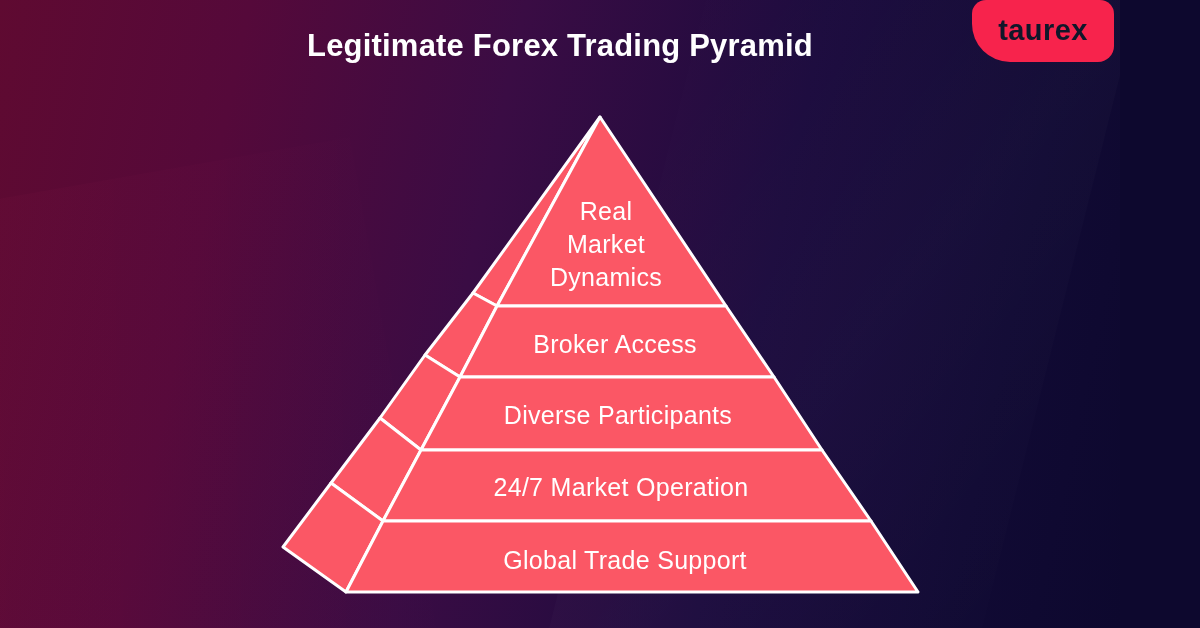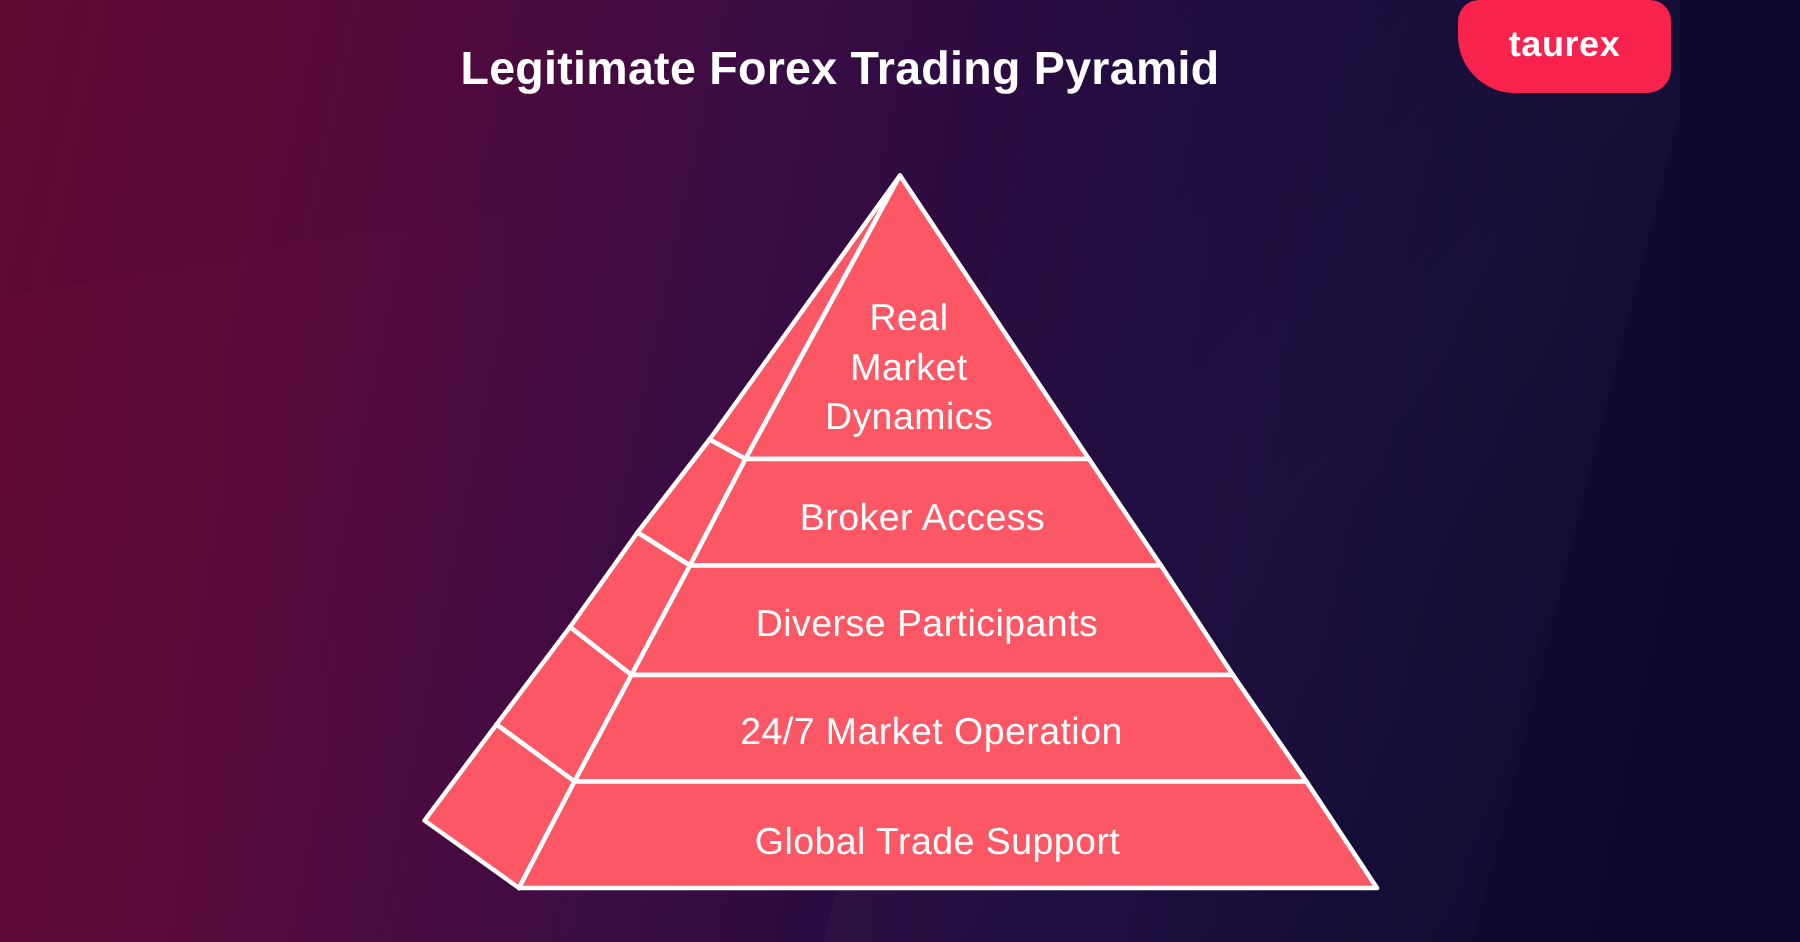--- a/index.html
+++ b/index.html
@@ -29,21 +29,21 @@
     color:#ffffff;font-size:31px;font-weight:700;letter-spacing:0.2px;
   }
   .badge{
     position:absolute;top:0;right:6px;
     width:142px;height:62px;
     background:#f7234c;
     border-radius:14px 14px 16px 38px;
     display:flex;align-items:center;justify-content:center;
   }
   .badge span{
-    color:#ffffff;font-size:24px;font-weight:700;
+    color:#0f172a;font-size:29px;font-weight:700;
     letter-spacing:0.4px;text-transform:lowercase;
     padding-bottom:2px;
   }
   svg.pyramid{position:absolute;left:0;top:0;}
   svg.pyramid polygon{
     fill:#fb5765;
     stroke:#ffffff;
     stroke-width:3;
     stroke-linejoin:round;
     stroke-linecap:round;

